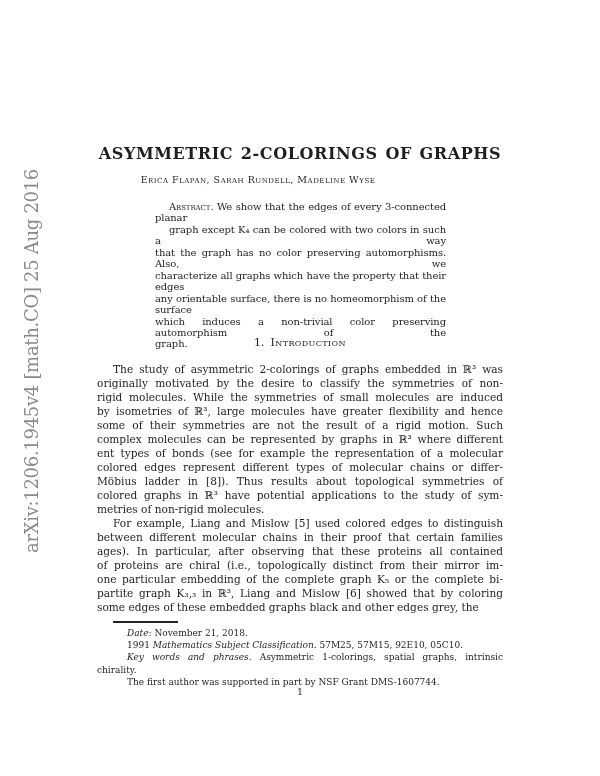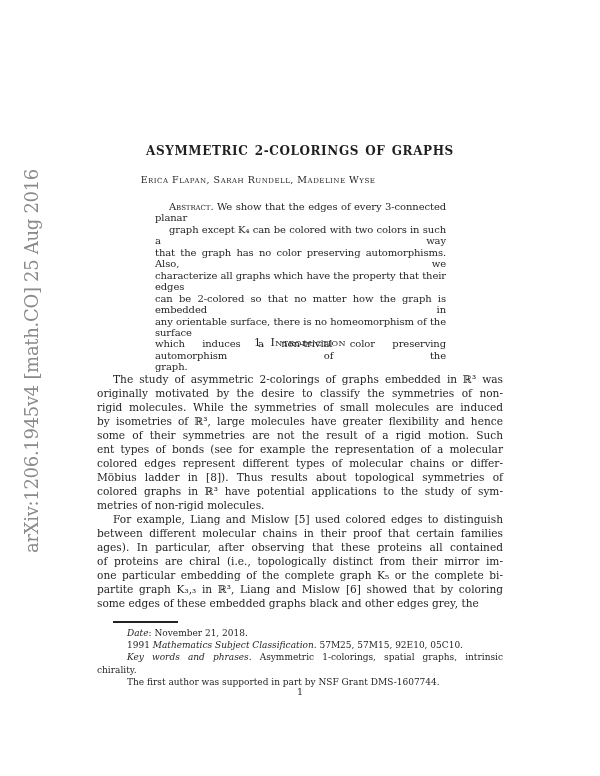--- a/index.html
+++ b/index.html
@@ -19,21 +19,21 @@
     transform: translate(-50%, -50%) rotate(-90deg);
     white-space: nowrap;
     font-size: 18px;
     letter-spacing: -0.3px;
     color: #8a8a8a;
   }
   .title {
     position: absolute;
     top: 144px; left: 0; width: 600px;
     text-align: center;
-    font-size: 12px;
+    font-size: 16px;
     font-weight: bold;
     letter-spacing: 0.6px;
     word-spacing: 1.5px;
   }
   .authors {
     position: absolute;
     top: 174px; left: 0; width: 516px;
     text-align: center;
     font-size: 9.5px;
     font-variant: small-caps;
@@ -50,21 +50,21 @@
   .sc { font-variant: small-caps; }
   .section-heading {
     position: absolute;
     top: 336px; left: 0; width: 600px;
     text-align: center;
     font-size: 11px;
   }
   .section-heading .sec-title { font-variant: small-caps; margin-left: 6px; letter-spacing: 0.4px; }
   .body-text {
     position: absolute;
-    top: 372px; left: 97px; width: 406px;
+    top: 362px; left: 97px; width: 406px;
     font-size: 10.6px;
     line-height: 14px;
   }
   .bline {
     text-align: justify;
     text-align-last: justify;
   }
   .para .bline:first-child { text-indent: 16px; }
   .para .bline:last-child { text-align-last: left; }
   .abstract .bline:last-child { text-align-last: left; }
@@ -100,36 +100,36 @@
   <div class="title">ASYMMETRIC 2-COLORINGS OF GRAPHS</div>
 
   <div class="authors">Erica Flapan, Sarah Rundell, Madeline Wyse</div>
 
   <div class="abstract">
     <div class="bline"><span class="sc">Abstract.</span><span> We show that the edges of every 3-connected planar</span></div>
     <div>
         <div class="bline">graph except K₄ can be colored with two colors in such a way</div>
         <div class="bline">that the graph has no color preserving automorphisms. Also, we</div>
         <div class="bline">characterize all graphs which have the property that their edges</div>
-        <div class="bline">can be 2-colored so that no matter how the graph is embedded in</div>
         <div class="bline">any orientable surface, there is no homeomorphism of the surface</div>
         <div class="bline">which induces a non-trivial color preserving automorphism of the</div>
         <div class="bline">graph.</div>
       </div>
   </div>
 
   <div class="section-heading"><span>1.</span><span class="sec-title">Introduction</span></div>
 
   <div class="body-text">
     <div class="para">
         <div class="bline">The study of asymmetric 2-colorings of graphs embedded in ℝ³ was</div>
         <div class="bline">originally motivated by the desire to classify the symmetries of non-</div>
         <div class="bline">rigid molecules. While the symmetries of small molecules are induced</div>
         <div class="bline">by isometries of ℝ³, large molecules have greater flexibility and hence</div>
         <div class="bline">some of their symmetries are not the result of a rigid motion. Such</div>
+        <div class="bline">complex molecules can be represented by graphs in ℝ³ where different</div>
         <div class="bline">ent types of bonds (see for example the representation of a molecular</div>
         <div class="bline">colored edges represent different types of molecular chains or differ-</div>
         <div class="bline">Möbius ladder in [8]). Thus results about topological symmetries of</div>
         <div class="bline">colored graphs in ℝ³ have potential applications to the study of sym-</div>
         <div class="bline">metries of non-rigid molecules.</div>
       </div>
     <div class="para">
         <div class="bline">For example, Liang and Mislow [5] used colored edges to distinguish</div>
         <div class="bline">between different molecular chains in their proof that certain families</div>
         <div class="bline">ages). In particular, after observing that these proteins all contained</div>

